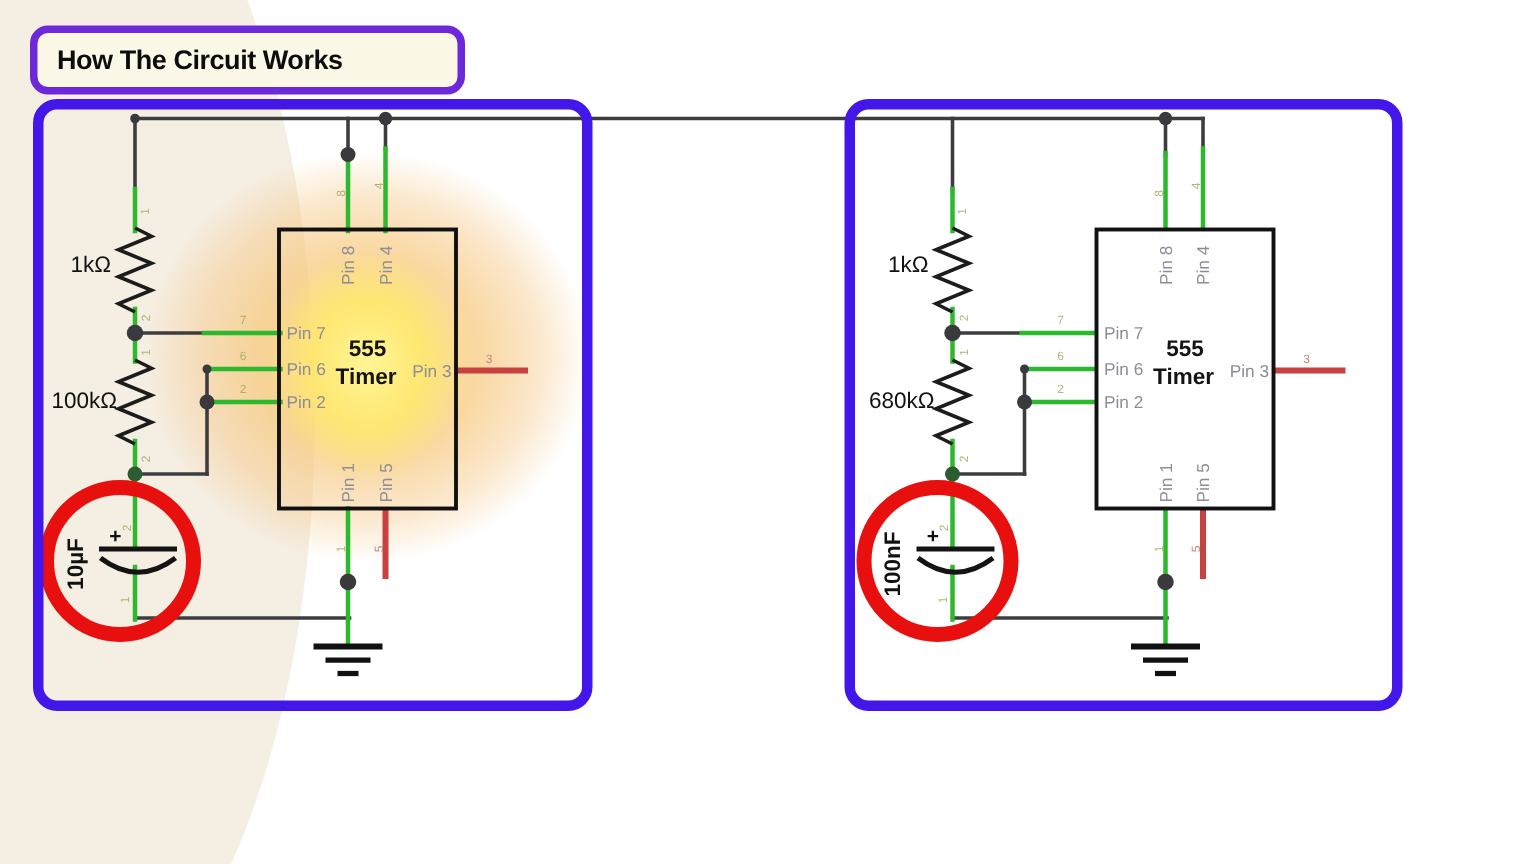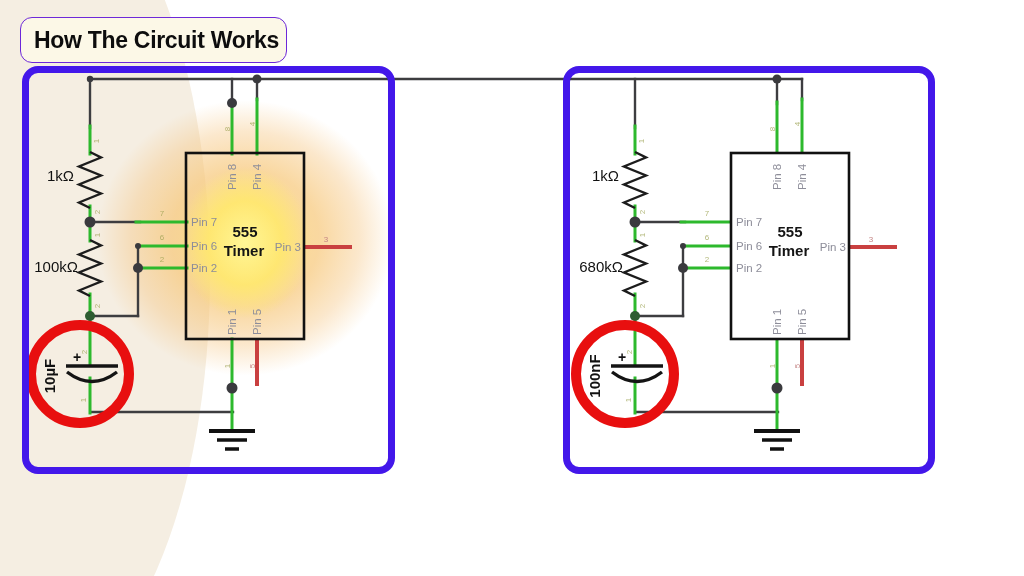--- a/index.html
+++ b/index.html
@@ -27,24 +27,24 @@
   svg.circuit{left:0;top:0;}
   
   .panel{
     border:7px solid #4317ea;border-radius:16px;box-sizing:border-box;
     background:transparent;
   }
   .panel-left{left:22px;top:66px;width:373px;height:408px;}
   .panel-right{left:563px;top:66px;width:372px;height:408px;}
   
   .title-box{
-    left:20px;top:17px;width:267px;height:46px;box-sizing:border-box;
-    background:#fcf8e7;border:1px solid #6d28d9;border-radius:12px;
+    left:20px;top:17px;width:290px;height:46px;box-sizing:border-box;
+    background:#fcf8e7;border:5px solid #6d28d9;border-radius:12px;
     display:flex;align-items:center;padding-left:13px;
-    font-size:23px;font-weight:700;letter-spacing:-0.3px;color:#0d0d0d;
+    font-size:18px;font-weight:700;letter-spacing:-0.3px;color:#0d0d0d;
     white-space:nowrap;
   }
   
   .wd{stroke:#3d3d40;stroke-width:2.4;fill:none;stroke-linecap:square;}
   .wg{stroke:#2db92d;stroke-width:3;fill:none;stroke-linecap:square;}
   .wr{stroke:#c94040;stroke-width:4;fill:none;stroke-linecap:butt;}
   .res{stroke:#1c1c1c;stroke-width:2.4;fill:none;stroke-linejoin:miter;}
   .dot{fill:#3a3a3e;}
   .capline{stroke:#141414;stroke-width:3.4;fill:none;stroke-linecap:butt;}
   .gnd1{stroke:#111;stroke-width:4;fill:none;}

